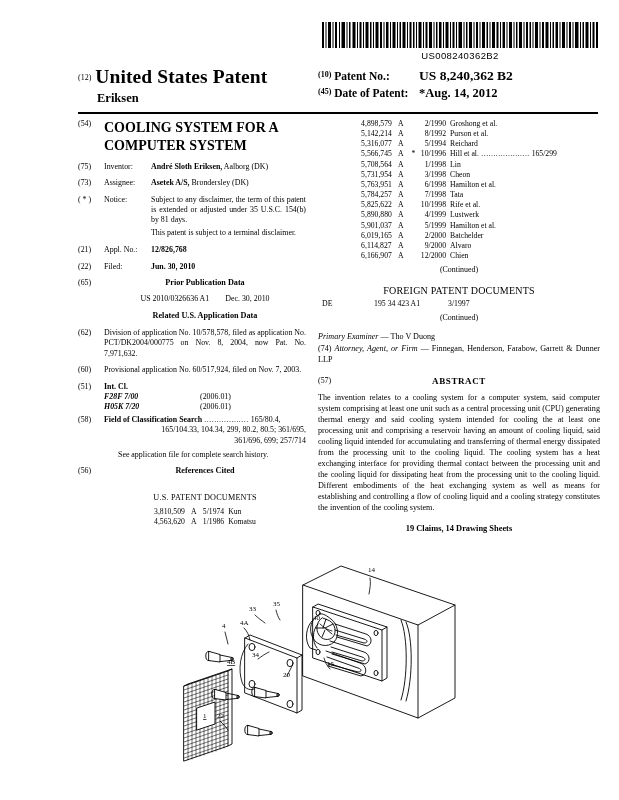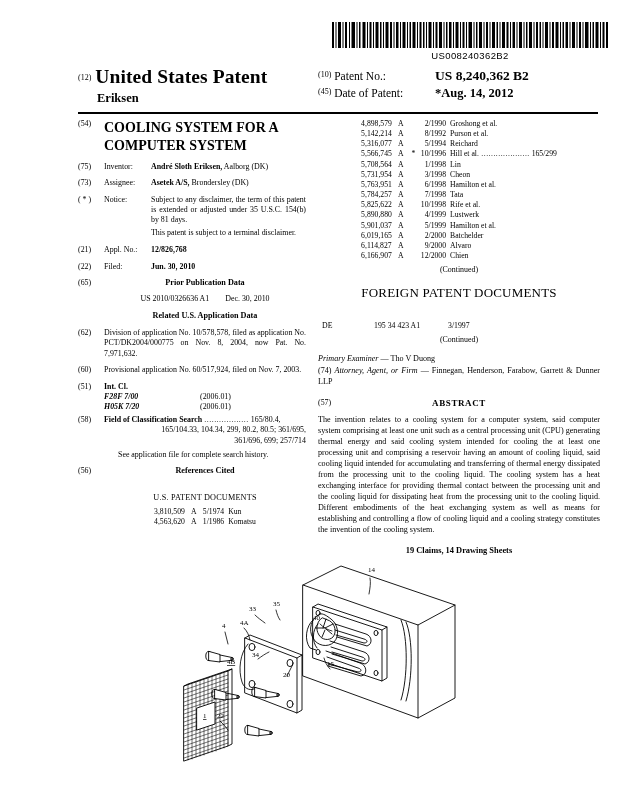--- a/index.html
+++ b/index.html
@@ -12,21 +12,21 @@
     height: 800px;
     position: relative;
     font-family: "Liberation Serif", serif;
     color: #000;
     overflow: hidden;
   }
 
   
   .barcode-block {
     position: absolute;
-    left: 332px;
+    left: 322px;
     top: 22px;
     width: 276px;
     text-align: center;
   }
   .barcode-bars {
     display: block;
     height: 26px;
     width: 276px;
   }
   .barcode-text {
@@ -73,22 +73,22 @@
     top: 2px;
     width: 280px;
   }
   .hdr-row {
     display: flex;
     align-items: baseline;
     margin-bottom: 2px;
   }
   .hdr-row .lbl {
     font-size: 11.5px;
-    font-weight: normal;
-    width: 117px;
+    font-weight: bold;
+    width: 101px;
     flex: none;
   }
   .hdr-row .val {
     font-size: 13.5px;
     font-weight: bold;
     white-space: nowrap;
   }
   .hdr-row.date .val {
     font-size: 12.5px;
   }
@@ -200,23 +200,23 @@
     text-align: center;
     margin-top: 4px;
     font-size: 7.9px;
   }
 
   .left-refs { margin-left: 10px; }
 
   
   .fpd-head {
     text-align: center;
-    font-size: 13px;
+    font-size: 10px;
     margin-top: 2px;
-    margin-bottom: 19px;
+    margin-bottom: 1px;
     letter-spacing: 0.2px;
   }
   .fpd-row {
     display: flex;
     font-size: 7.8px;
     padding-left: 4px;
   }
   .fpd-row .c-code { width: 52px; flex: none; }
   .fpd-row .c-num  { width: 74px; flex: none; }
   .fpd-row .c-date { width: 40px; flex: none; }

